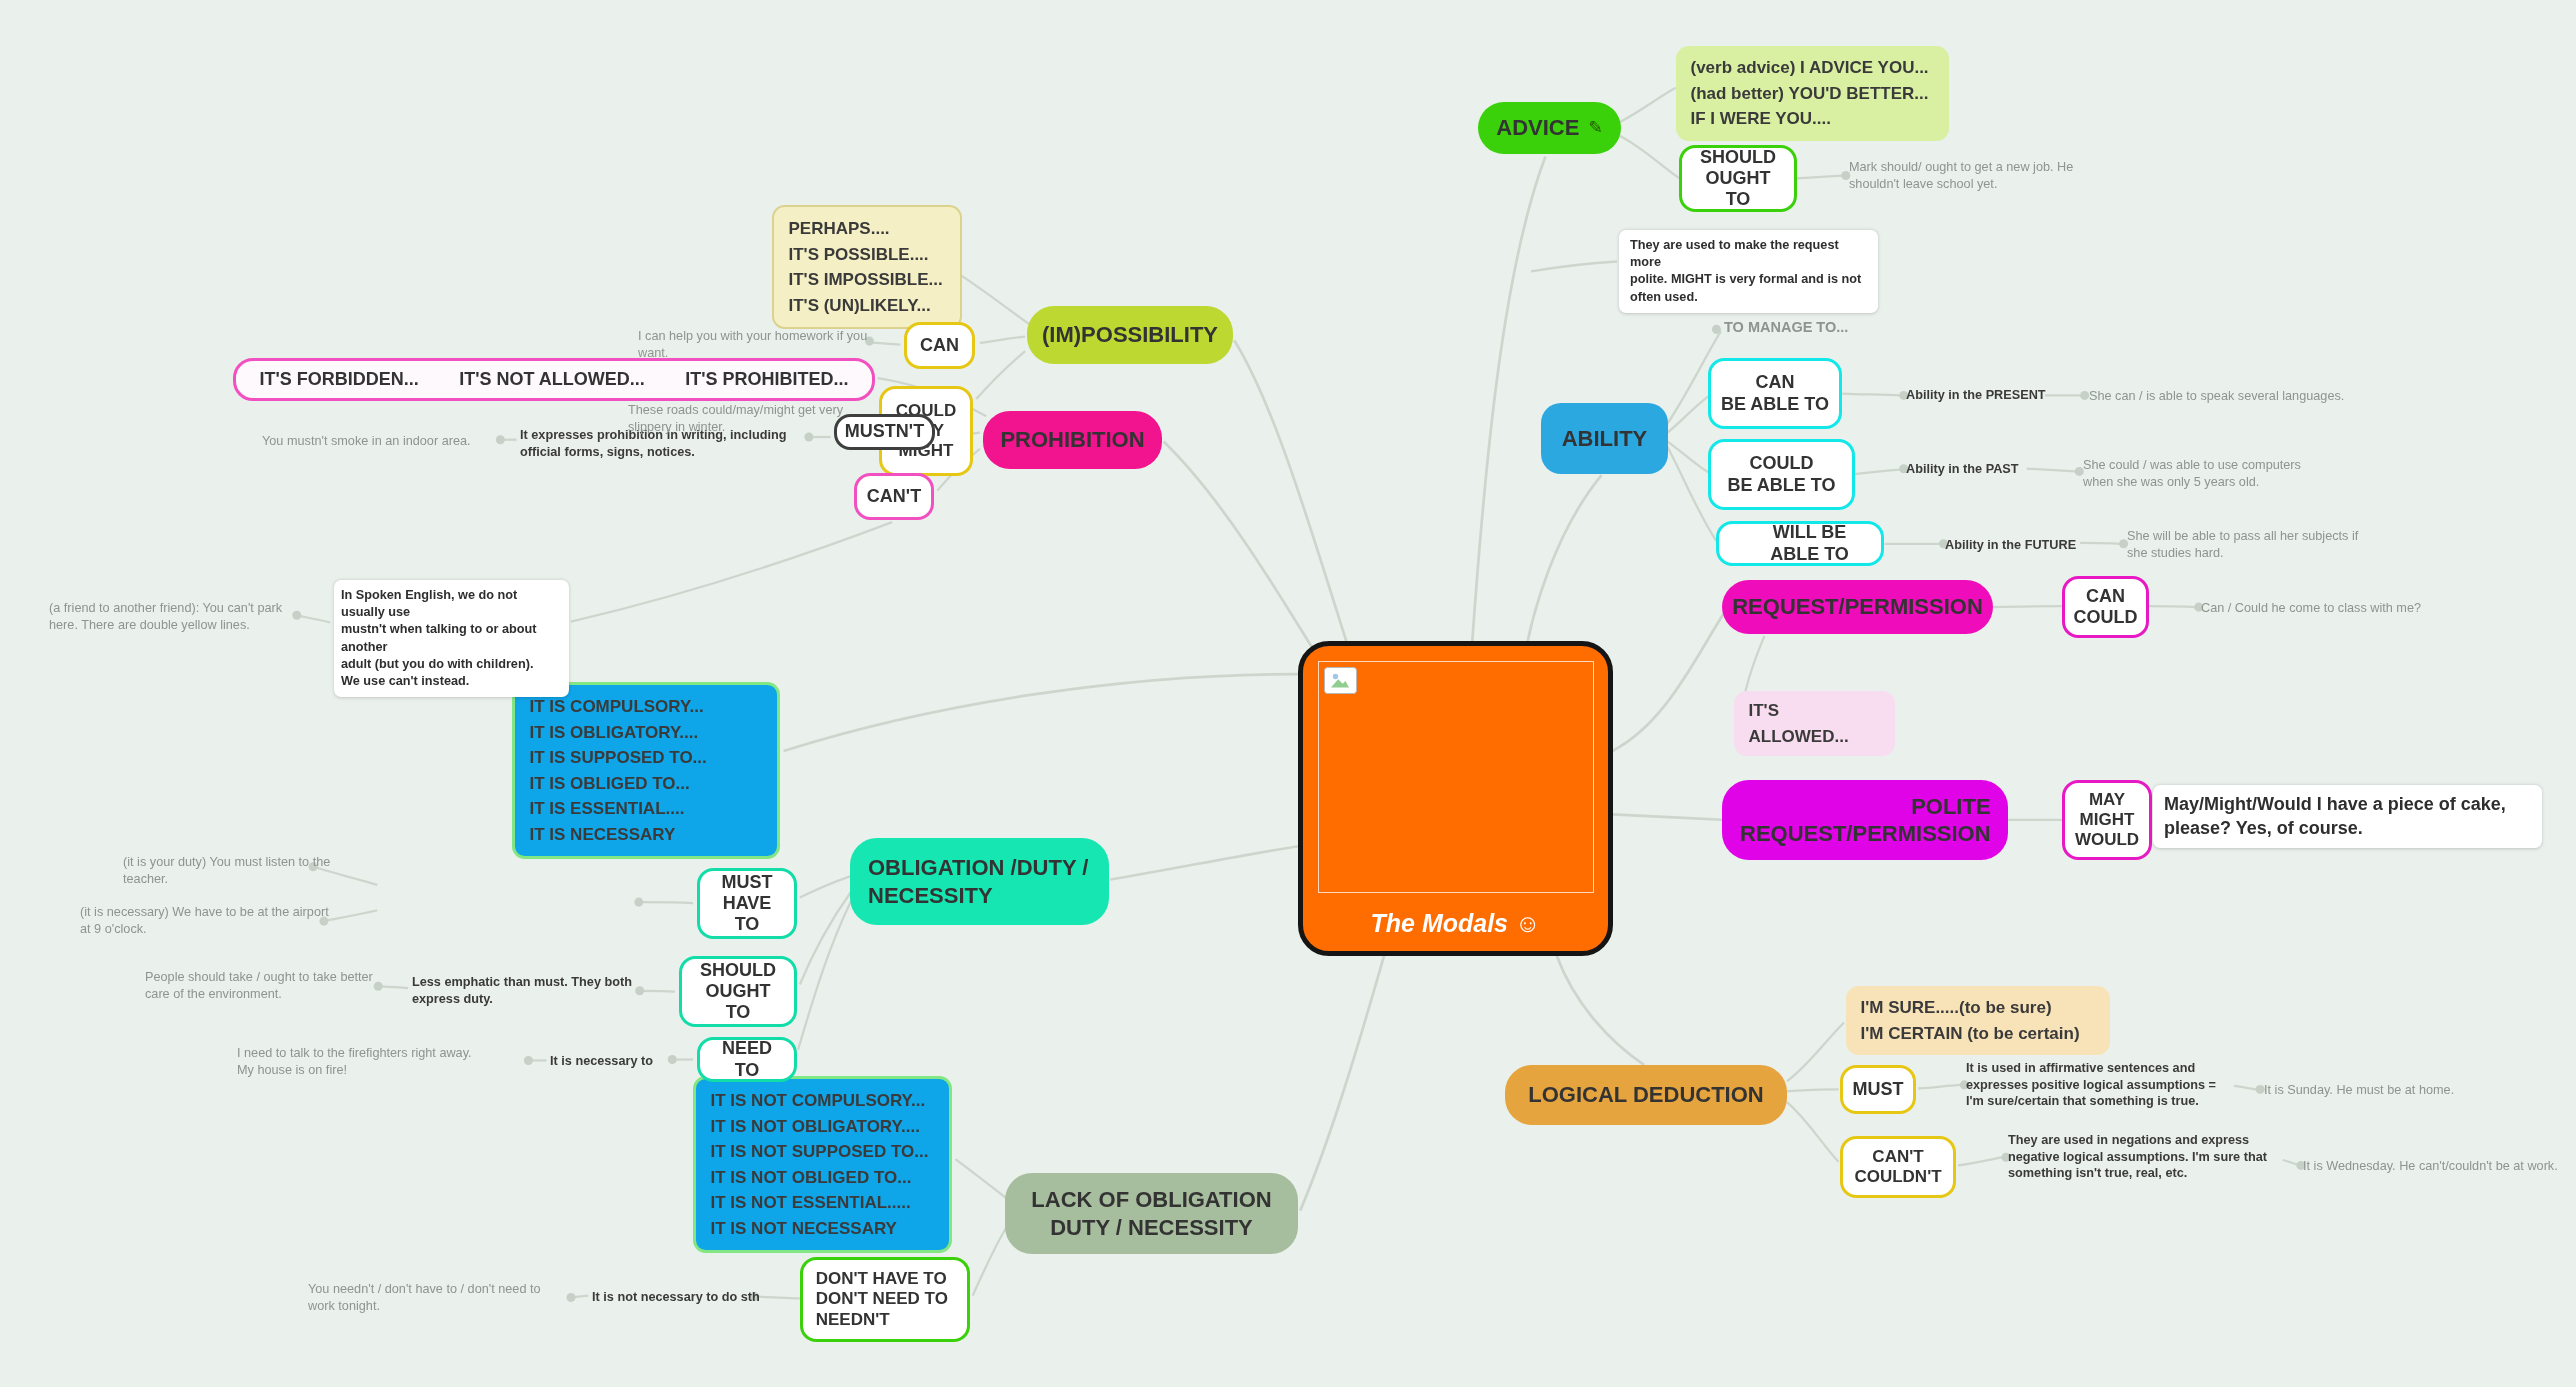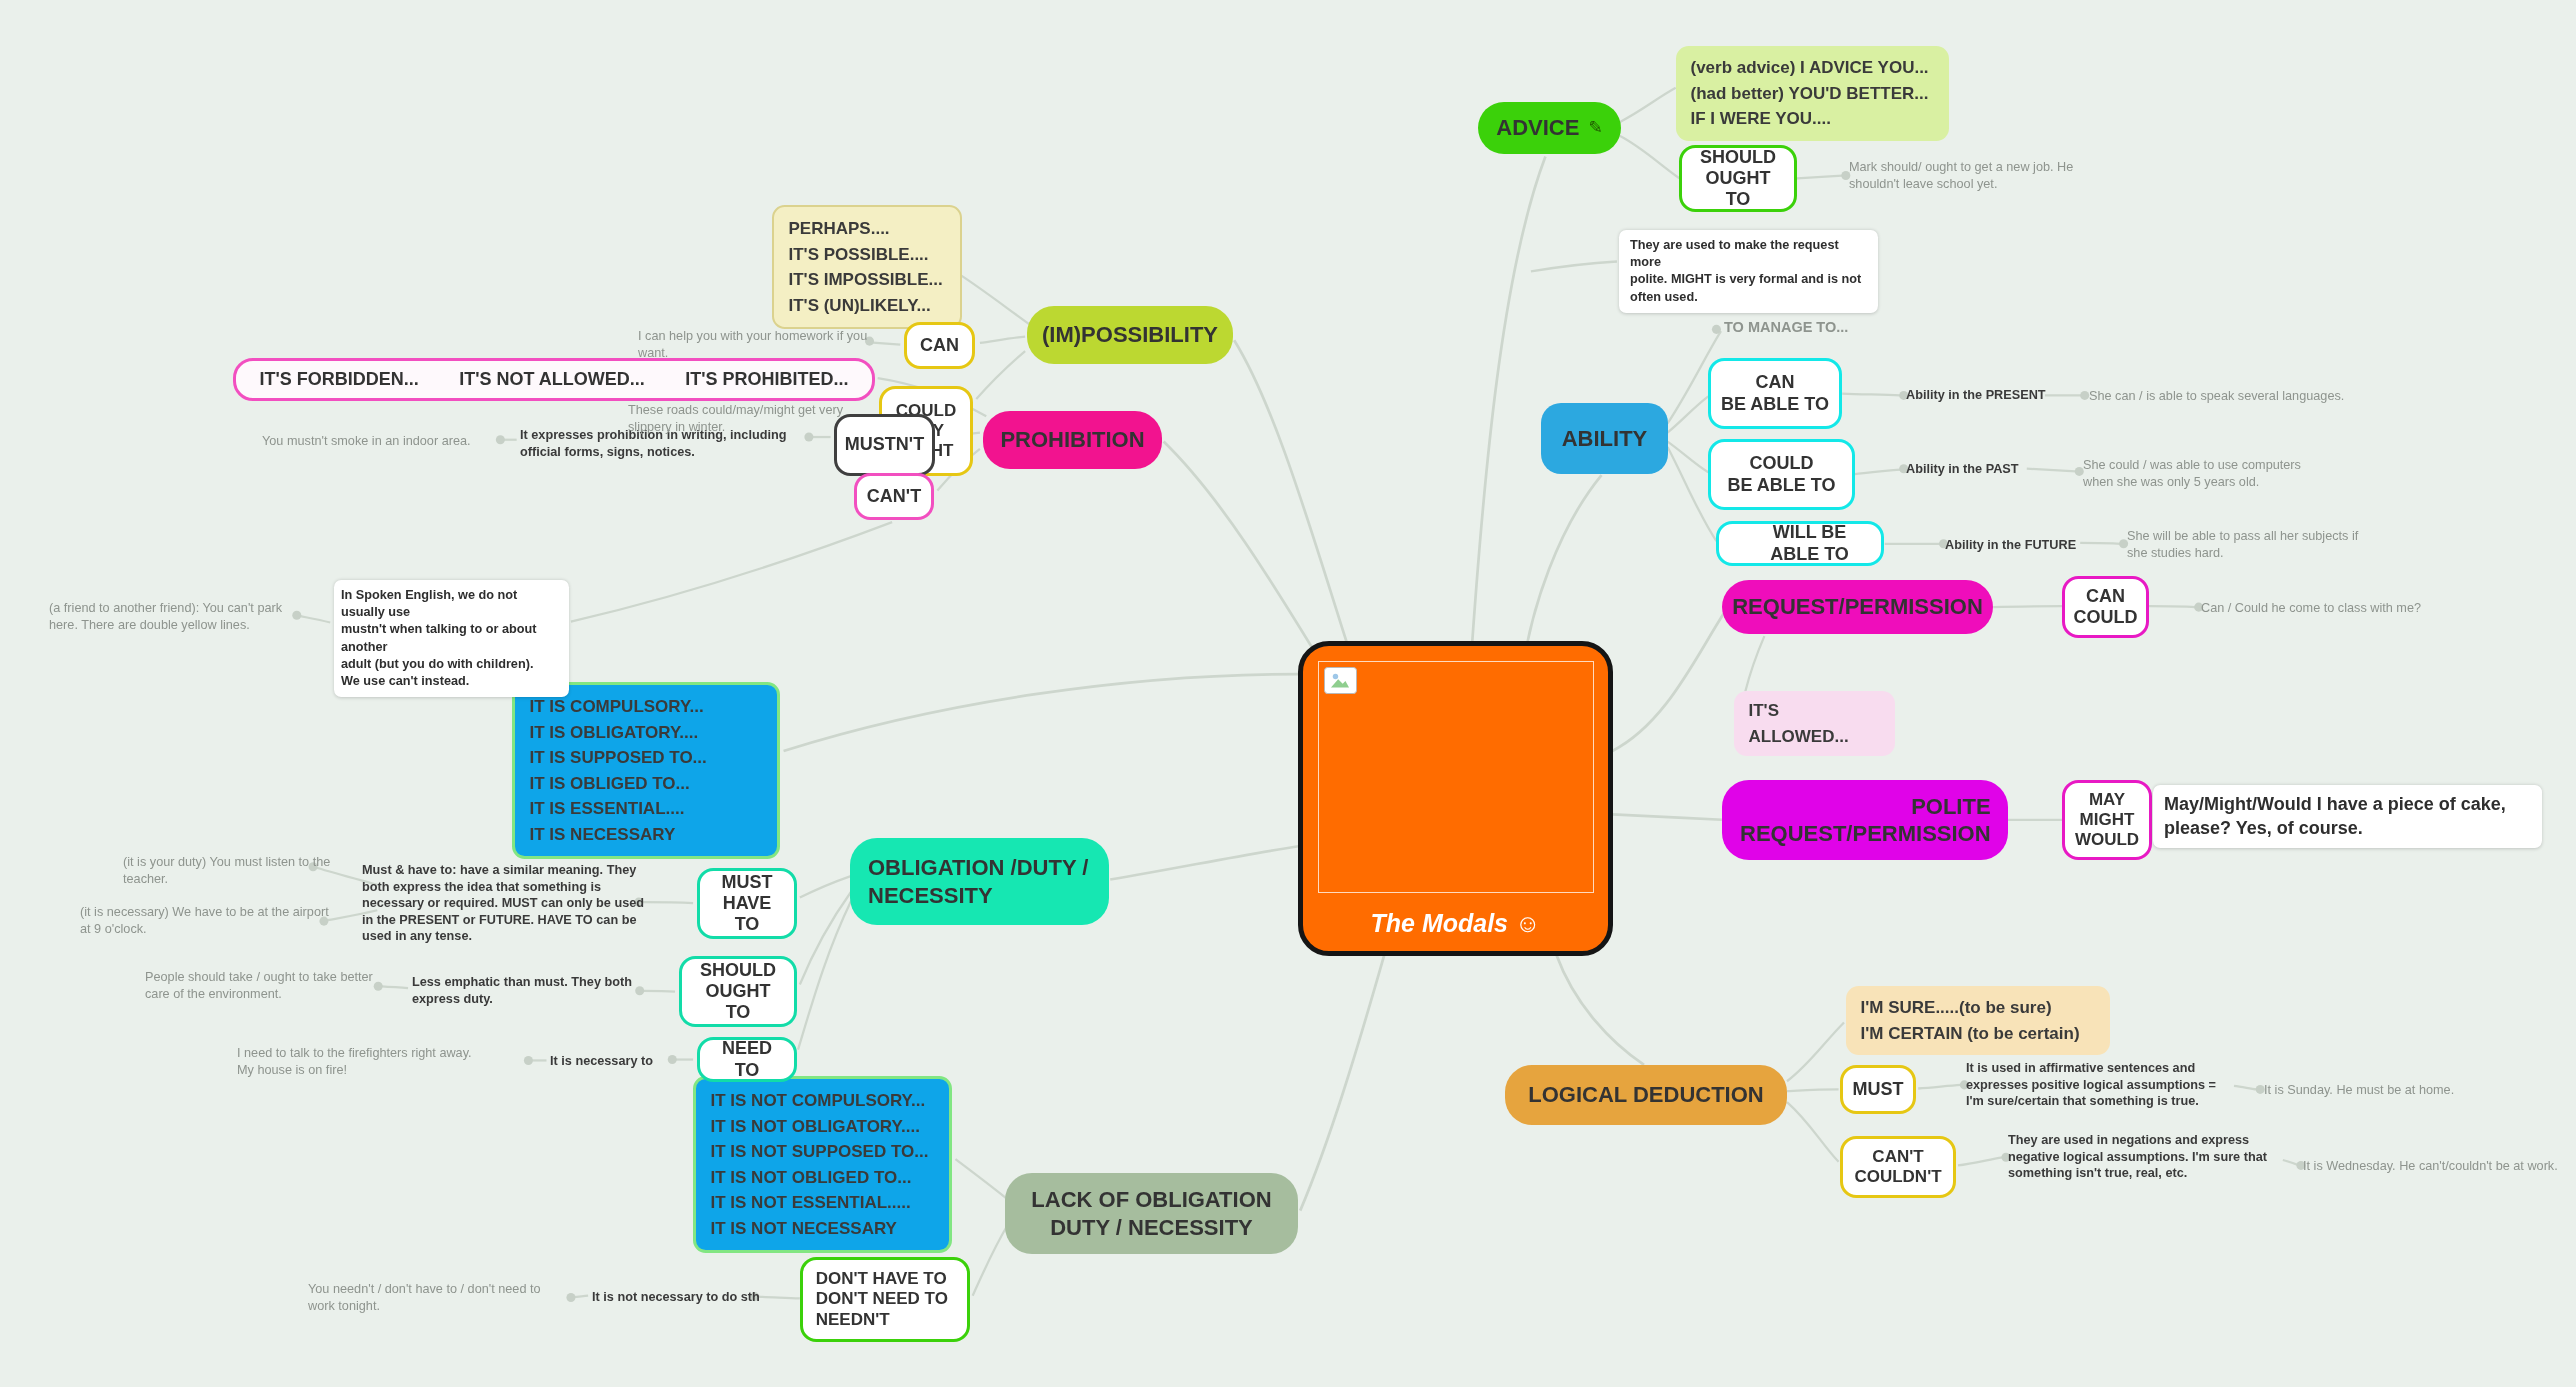--- a/index.html
+++ b/index.html
@@ -256,44 +256,39 @@
 NECESSITY</div>
   <div class="notebox fill-greennote" style="left:512px;top:682px;width:268px;">IT IS COMPULSORY...
 IT IS OBLIGATORY....
 IT IS SUPPOSED TO...
 IT IS OBLIGED TO...
 IT IS ESSENTIAL....
 IT IS NECESSARY</div>
 
   <div class="pill b-teal" style="left:697px;top:868px;width:100px;height:71px;">MUST
 HAVE TO</div>
-  <div class="floating bold-note" style="left:362px;top:862px;">Must &amp; have to: have a similar meaning. They
-both express the idea that something is
-necessary or required. MUST can only be used
-in the PRESENT or FUTURE. HAVE TO can be
-used in any tense.</div>
   <div class="floating gray-note" style="left:123px;top:854px;">(it is your duty) You must listen to the
 teacher.</div>
   <div class="floating gray-note" style="left:80px;top:904px;">(it is necessary) We have to be at the airport
 at 9 o'clock.</div>
 
   <div class="pill b-teal" style="left:679px;top:956px;width:118px;height:71px;">SHOULD
 OUGHT TO</div>
   <div class="floating bold-note" style="left:412px;top:974px;">Less emphatic than must. They both
 express duty.</div>
   <div class="floating gray-note" style="left:145px;top:969px;">People should take / ought to take better
 care of the environment.</div>
 
   <div class="pill b-teal" style="left:697px;top:1037px;width:100px;height:45px;">NEED TO</div>
   <div class="floating bold-note" style="left:550px;top:1053px;">It is necessary to</div>
   <div class="floating gray-note" style="left:237px;top:1045px;">I need to talk to the firefighters right away.
 My house is on fire!</div>
 
   <div class="node main f-prohibition" style="left:983px;top:411px;width:179px;height:58px;">PROHIBITION</div>
-  <div class="pill b-dark" style="left:834px;top:414px;width:101px;height:62px;z-index:3;">MUSTN'T</div>
+  <div class="pill b-dark" style="left:834px;top:414px;width:101px;height:36px;z-index:3;">MUSTN'T</div>
   <div class="pill b-pink" style="left:854px;top:473px;width:80px;height:47px;z-index:3;">CAN'T</div>
   <div class="floating bold-note" style="left:520px;top:427px;">It expresses prohibition in writing, including
 official forms, signs, notices.</div>
   <div class="floating gray-note" style="left:262px;top:433px;">You mustn't smoke in an indoor area.</div>
   <div class="forbidden-box">
     <span>IT'S FORBIDDEN...</span>
     <span>IT'S NOT ALLOWED...</span>
     <span>IT'S PROHIBITED...</span>
   </div>
   <div class="white-card" style="left:334px;top:580px;width:235px;padding-left:7px;">In Spoken English, we do not usually use

